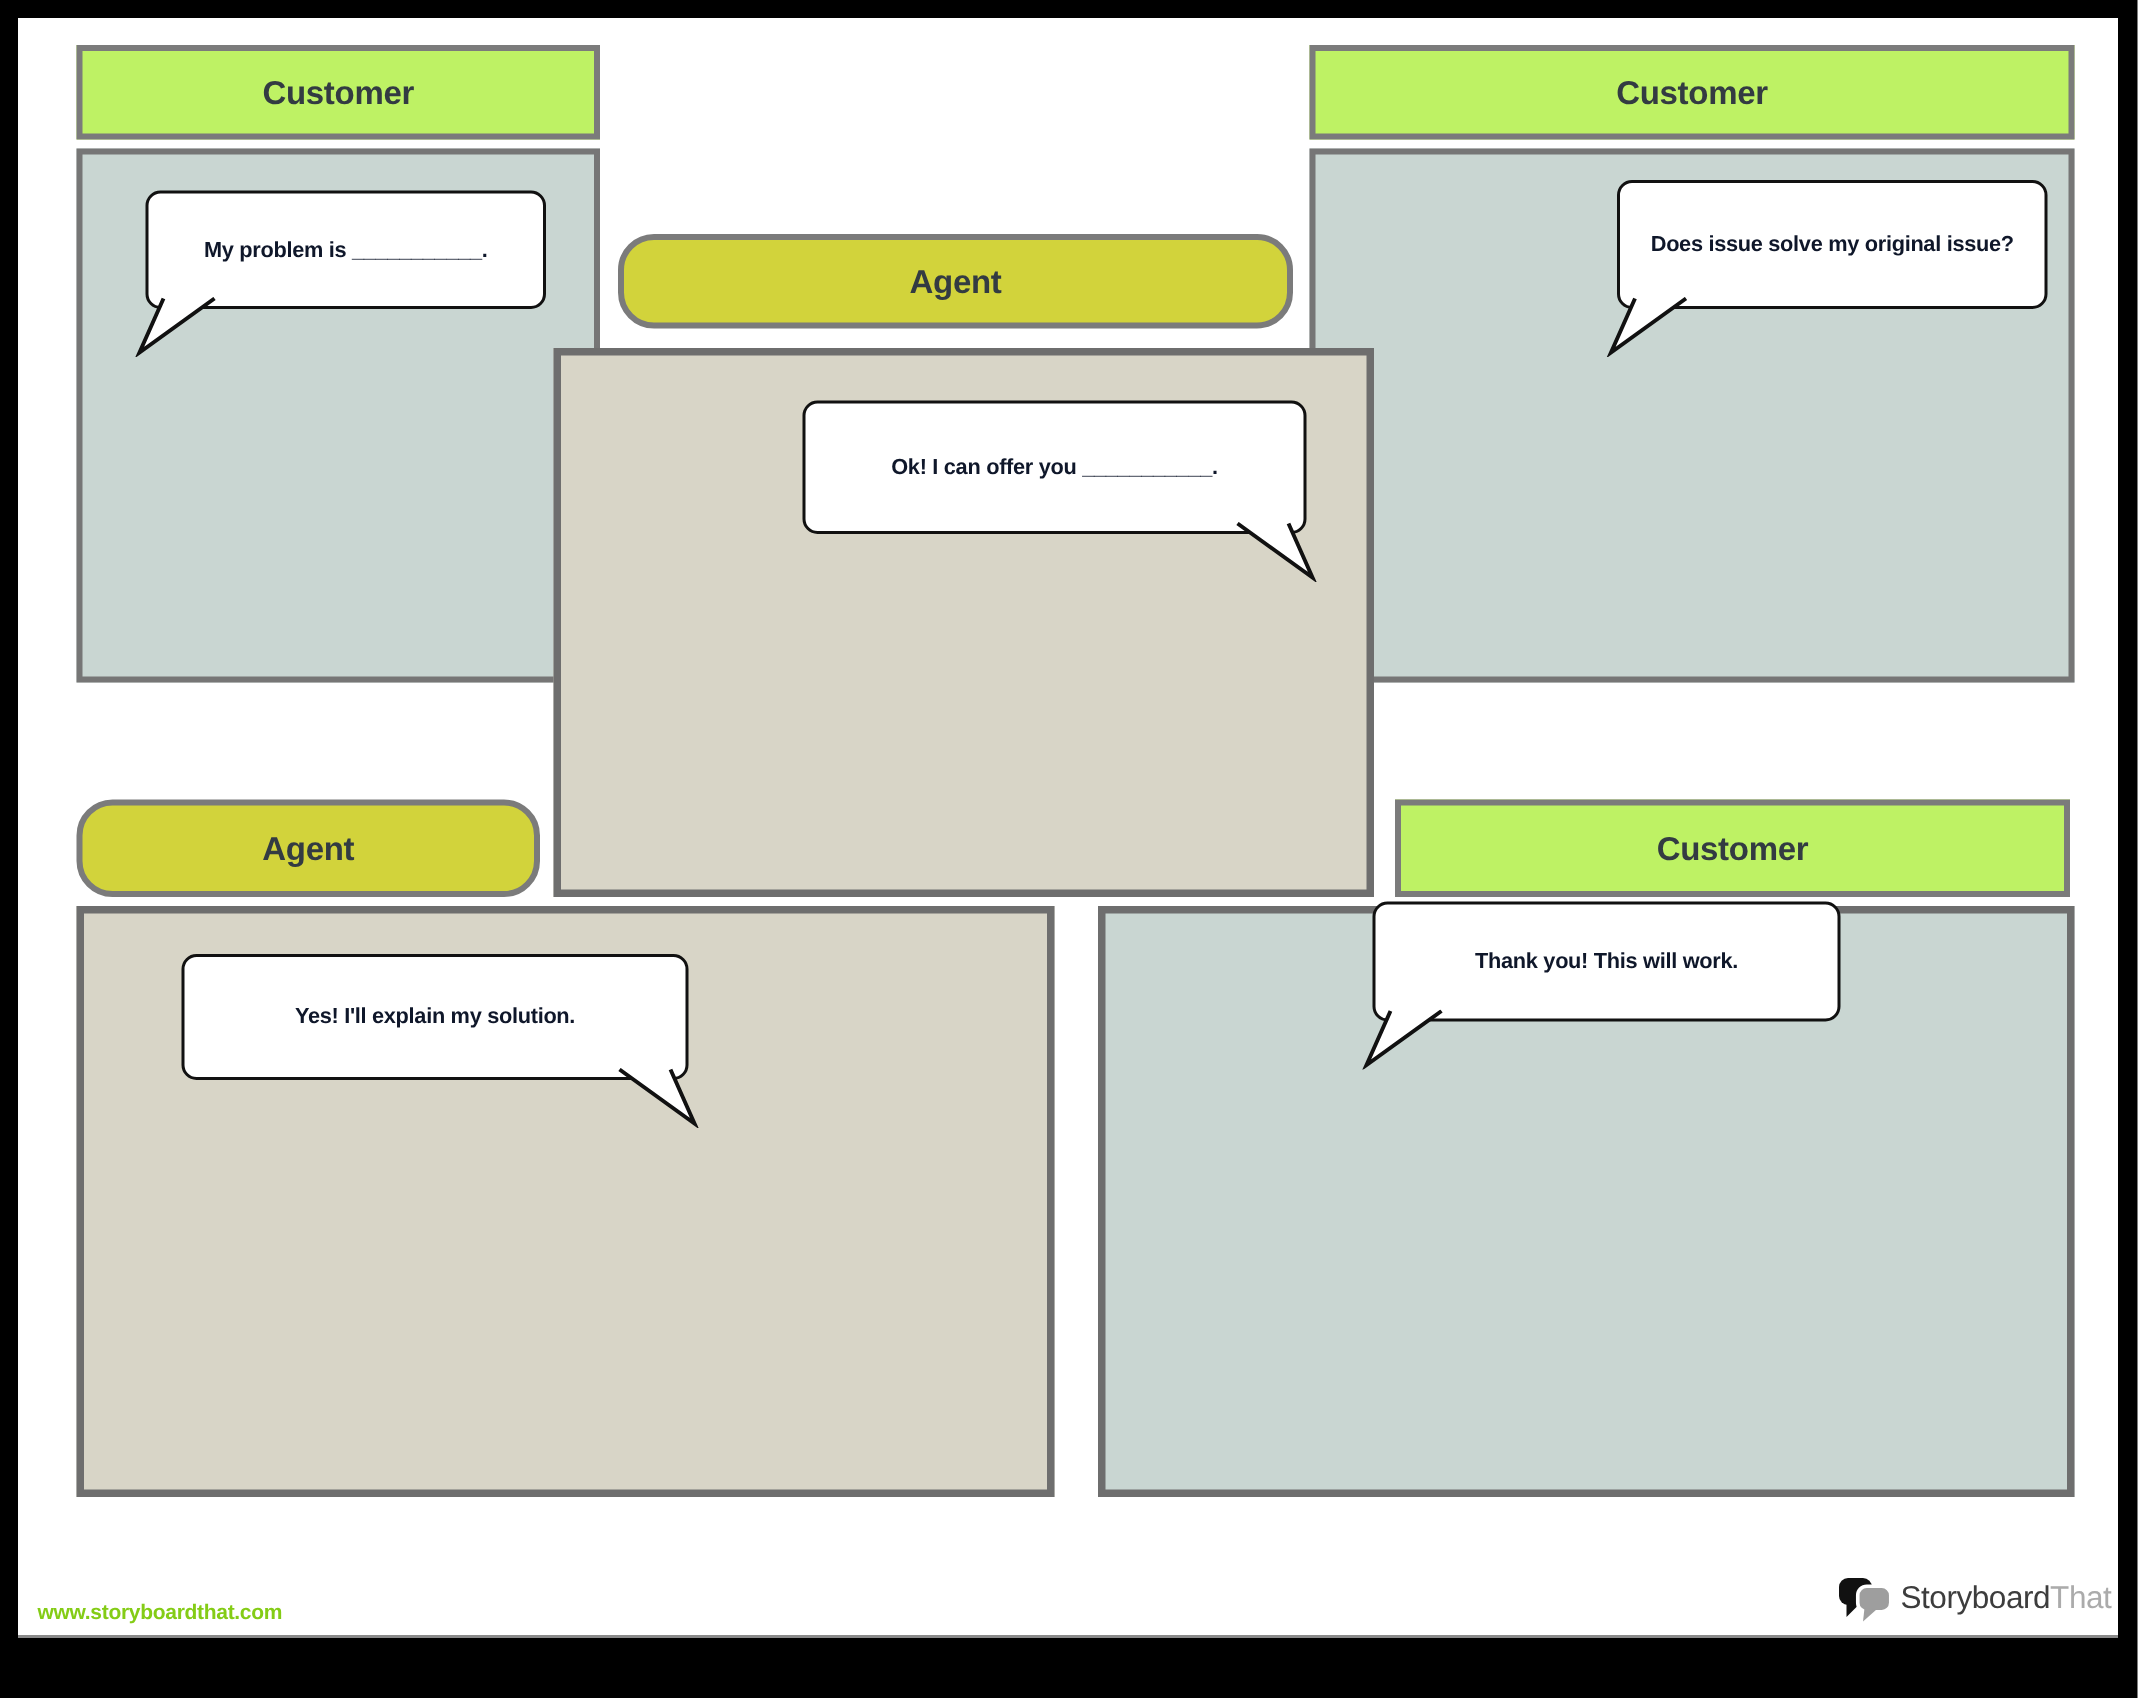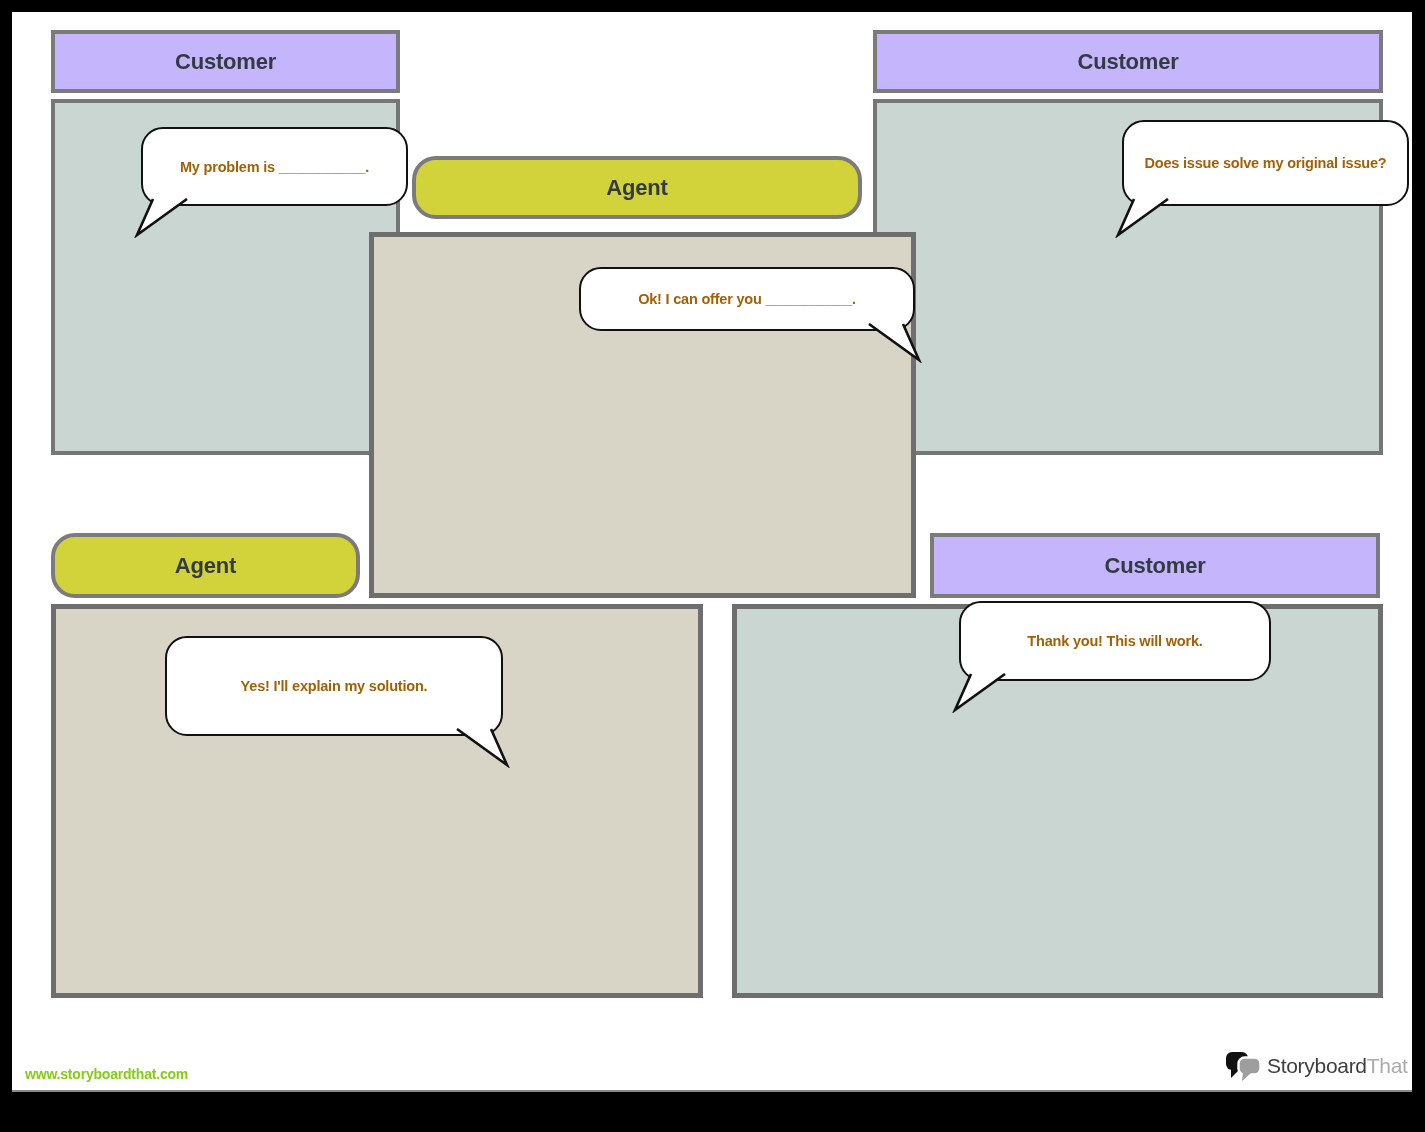--- a/index.html
+++ b/index.html
@@ -10,37 +10,36 @@
   .page{
     position:absolute;left:12px;top:12px;width:1400px;height:1078px;
     background:#ffffff;border-bottom:2px solid #8a8a8a;
   }
   
   .role-header{
     position:absolute;z-index:3;box-sizing:border-box;
     border:4px solid #7b7b7b;display:flex;align-items:center;justify-content:center;
     font-weight:bold;font-size:22px;letter-spacing:-0.2px;color:#333b42;
   }
-  .role-teal{background:#c4b5fd;}
+  .role-teal{background:#bef264;}
   .role-yellow{background:#d2d33b;border-radius:24px;}
   
   .panel{
     position:absolute;box-sizing:border-box;border:4px solid #767676;
   }
   .panel-blue{background:#c9d6d2;z-index:1;}
   .panel-beige{background:#d8d5c7;z-index:1;border-width:5px;border-color:#6e6e6e;}
   .panel-mid{z-index:2;}
   
   .bubble{
     position:absolute;z-index:4;box-sizing:border-box;background:#fff;
-    border:2.6px solid #111;border-radius:22px;
+    border:2.6px solid #111;border-radius:10px;
     display:flex;align-items:center;justify-content:center;text-align:center;
-    font-weight:bold;font-size:14.5px;letter-spacing:-0.2px;color:#a16207;
+    font-weight:bold;font-size:14.5px;letter-spacing:-0.2px;color:#0f172a;
     padding:0 18px;
-    margin-left:44px;
   }
   .tail{position:absolute;width:62px;height:40px;}
   .tail-bl{left:-14px;bottom:-34px;}
   .tail-br{right:-14px;bottom:-34px;}
   
   .footer-url{
     position:absolute;left:25px;top:1066px;z-index:5;
     font-weight:bold;font-size:14px;color:#84cc16;letter-spacing:-0.2px;
   }
   .logo{
@@ -79,37 +78,37 @@
 </div>
 
 <div class="bubble" style="left:97px;top:127px;width:267px;height:79px;">
   <span>My problem is ___________.</span>
   <svg class="tail tail-bl" viewBox="0 0 62 40">
     <path d="M24,0 L8,37 L58,0 Z" fill="#ffffff" stroke="none"></path>
     <polyline points="24,1 8,37 58,1" fill="none" stroke="#111" stroke-width="2.6"></polyline>
   </svg>
 </div>
 
-<div class="bubble" style="left:535px;top:267px;width:336px;height:64px;">
+<div class="bubble" style="left:535px;top:267px;width:336px;height:89px;">
   <span>Ok! I can offer you ___________.</span>
   <svg class="tail tail-br" viewBox="0 0 62 40">
     <path d="M38,0 L54,37 L4,0 Z" fill="#ffffff" stroke="none"></path>
     <polyline points="38,1 54,37 4,1" fill="none" stroke="#111" stroke-width="2.6"></polyline>
   </svg>
 </div>
 
 <div class="bubble" style="left:1078px;top:120px;width:287px;height:86px;">
   <span>Does issue solve my original issue?</span>
   <svg class="tail tail-bl" viewBox="0 0 62 40">
     <path d="M24,0 L8,37 L58,0 Z" fill="#ffffff" stroke="none"></path>
     <polyline points="24,1 8,37 58,1" fill="none" stroke="#111" stroke-width="2.6"></polyline>
   </svg>
 </div>
 
-<div class="bubble" style="left:121px;top:636px;width:338px;height:100px;">
+<div class="bubble" style="left:121px;top:636px;width:338px;height:84px;">
   <span>Yes! I'll explain my solution.</span>
   <svg class="tail tail-br" viewBox="0 0 62 40">
     <path d="M38,0 L54,37 L4,0 Z" fill="#ffffff" stroke="none"></path>
     <polyline points="38,1 54,37 4,1" fill="none" stroke="#111" stroke-width="2.6"></polyline>
   </svg>
 </div>
 
 <div class="bubble" style="left:915px;top:601px;width:312px;height:80px;">
   <span>Thank you! This will work.</span>
   <svg class="tail tail-bl" viewBox="0 0 62 40">

